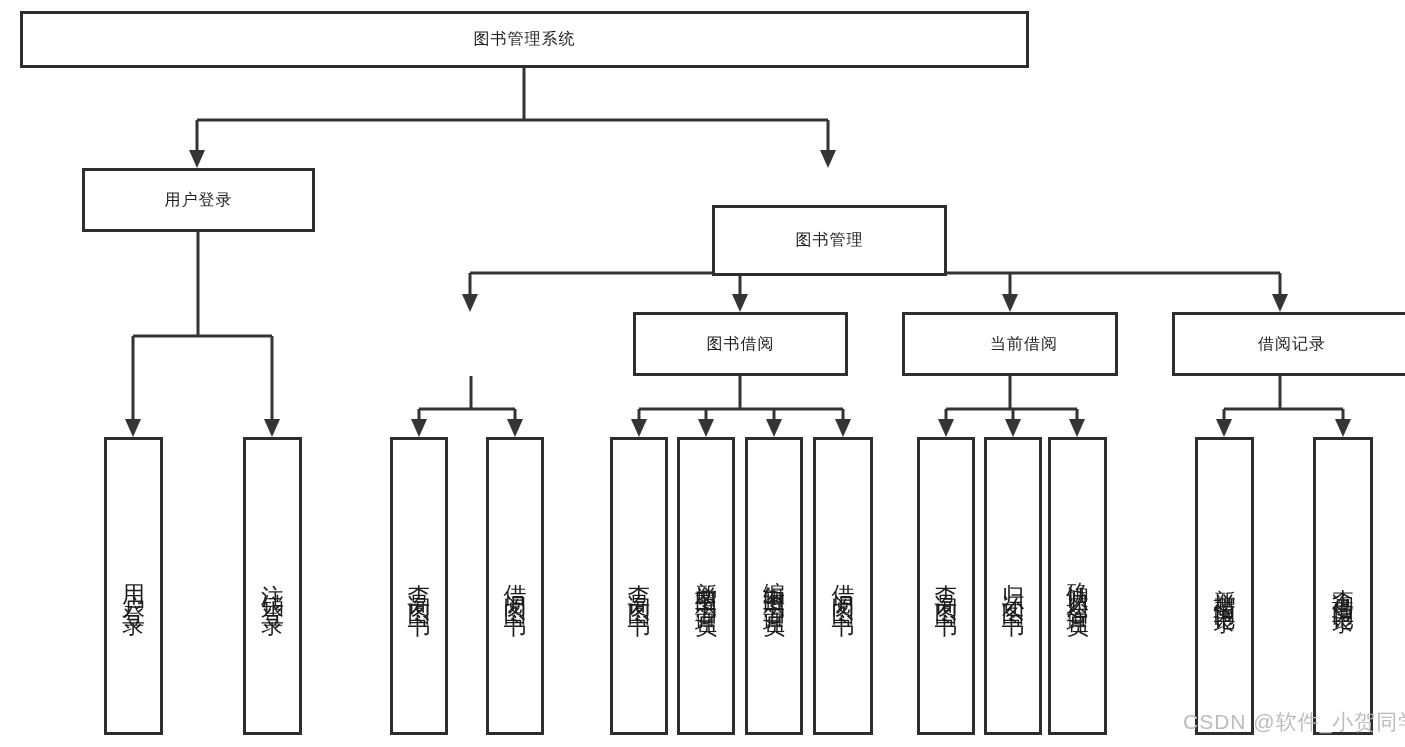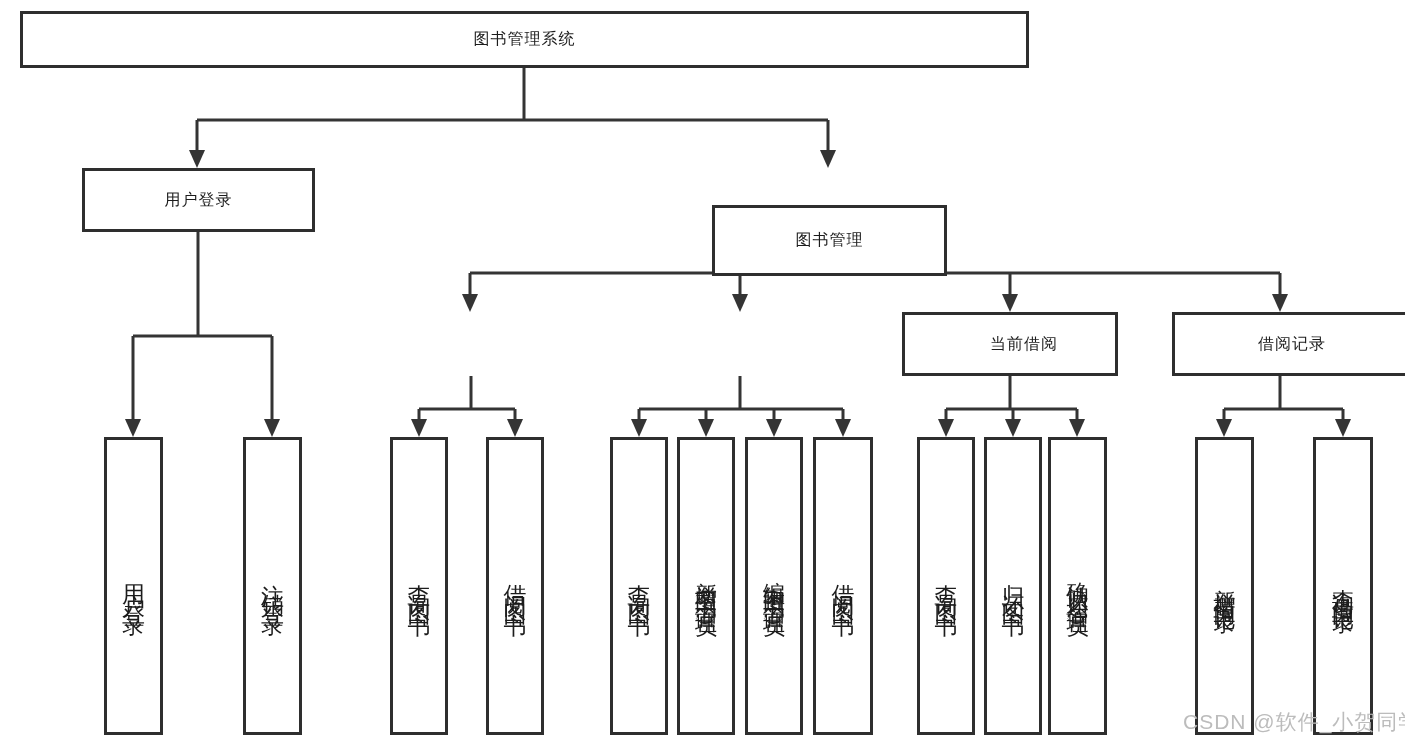--- a/index.html
+++ b/index.html
@@ -78,20 +78,23 @@
     <span>图书管理系统</span>
   </div>
 
   <div class="node h" style="left:82px;top:168px;width:233px;height:64px;">
     <span>用户登录</span>
   </div>
   <div class="node h" style="left:712px;top:168px;width:235px;height:71px;margin-top:37px;">
     <span>图书管理</span>
   </div>
 
+  <div class="node h" style="left:633px;top:312px;width:215px;height:64px;">
+    <span>图书借阅</span>
+  </div>
   <div class="node h" style="left:902px;top:312px;width:216px;height:64px;padding-left:28px;">
     <span>当前借阅</span>
   </div>
   <div class="node h" style="left:1172px;top:312px;width:240px;height:64px;">
     <span>借阅记录</span>
   </div>
 
   <div class="node v" style="left:104px;top:437px;width:59px;height:298px;">
     <span>用户登录</span>
   </div>

